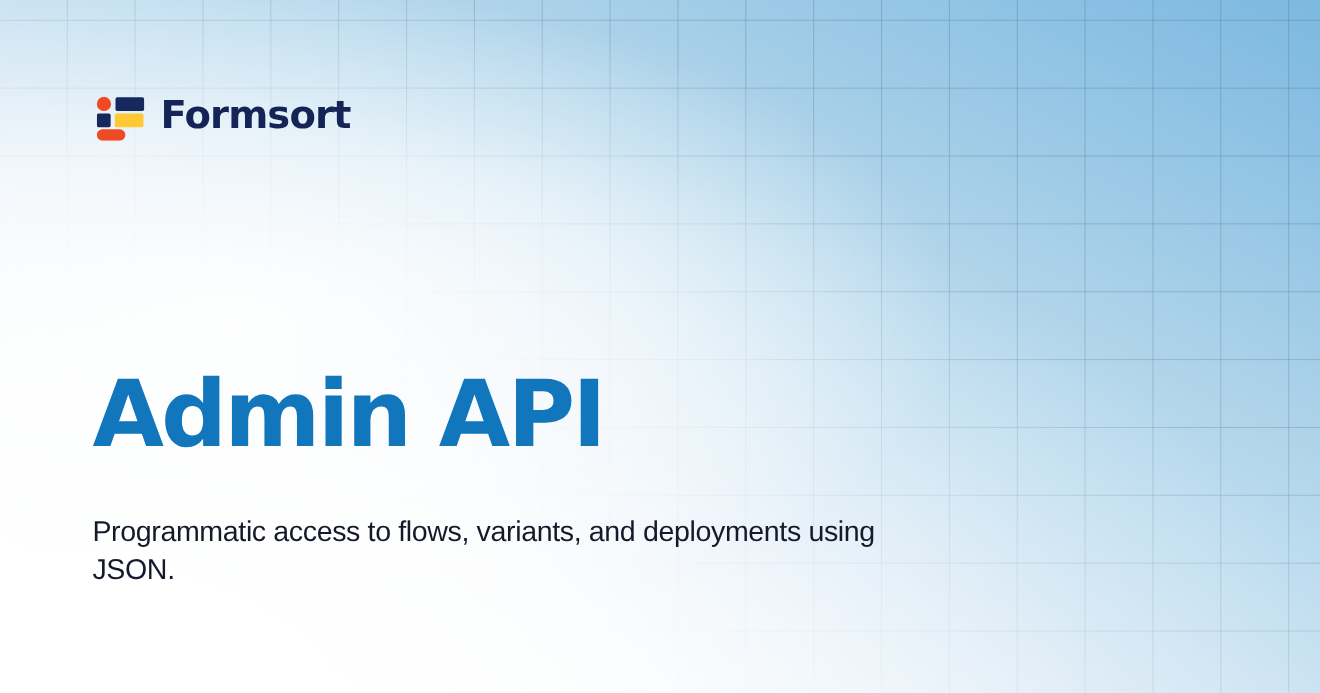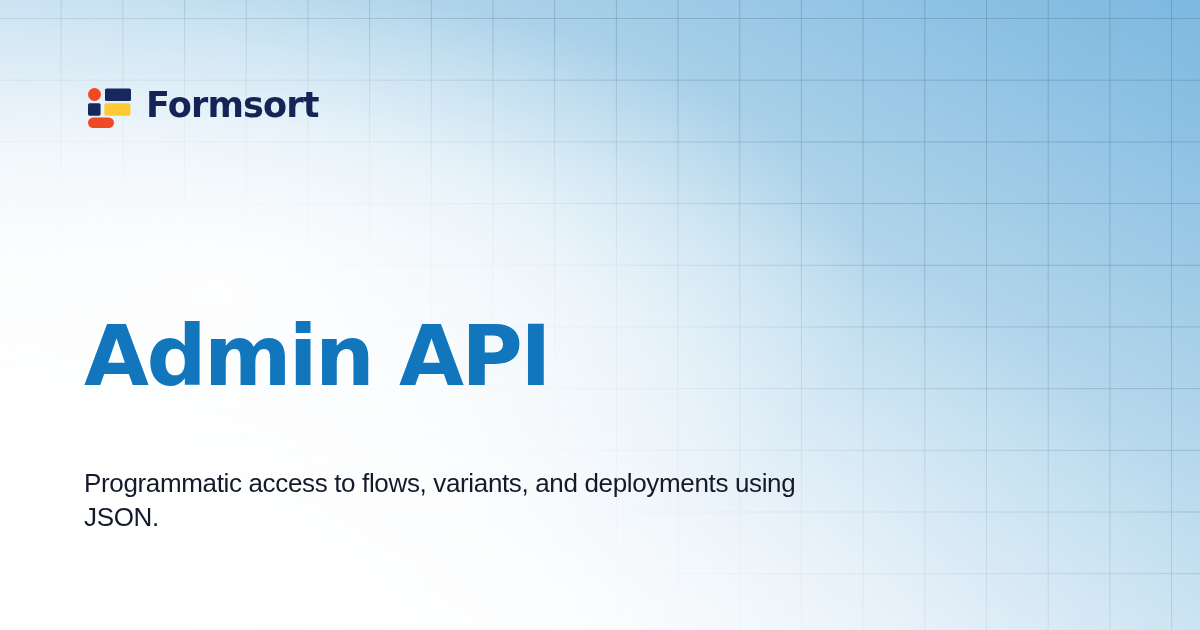--- a/index.html
+++ b/index.html
@@ -111,21 +111,21 @@
     font-weight: 700;
     letter-spacing: -0.8px;
     color: #152456;
     line-height: 1;
     white-space: nowrap;
   }
 
   .headline {
     position: absolute;
     left: 84px;
-    top: 312px;
+    top: 332px;
     margin: 0;
     font-family: "DejaVu Sans", "Liberation Sans", sans-serif;
     font-size: 84px;
     font-weight: 700;
     letter-spacing: -2.6px;
     line-height: 1.05;
     color: #1276bd;
     white-space: nowrap;
   }
 

